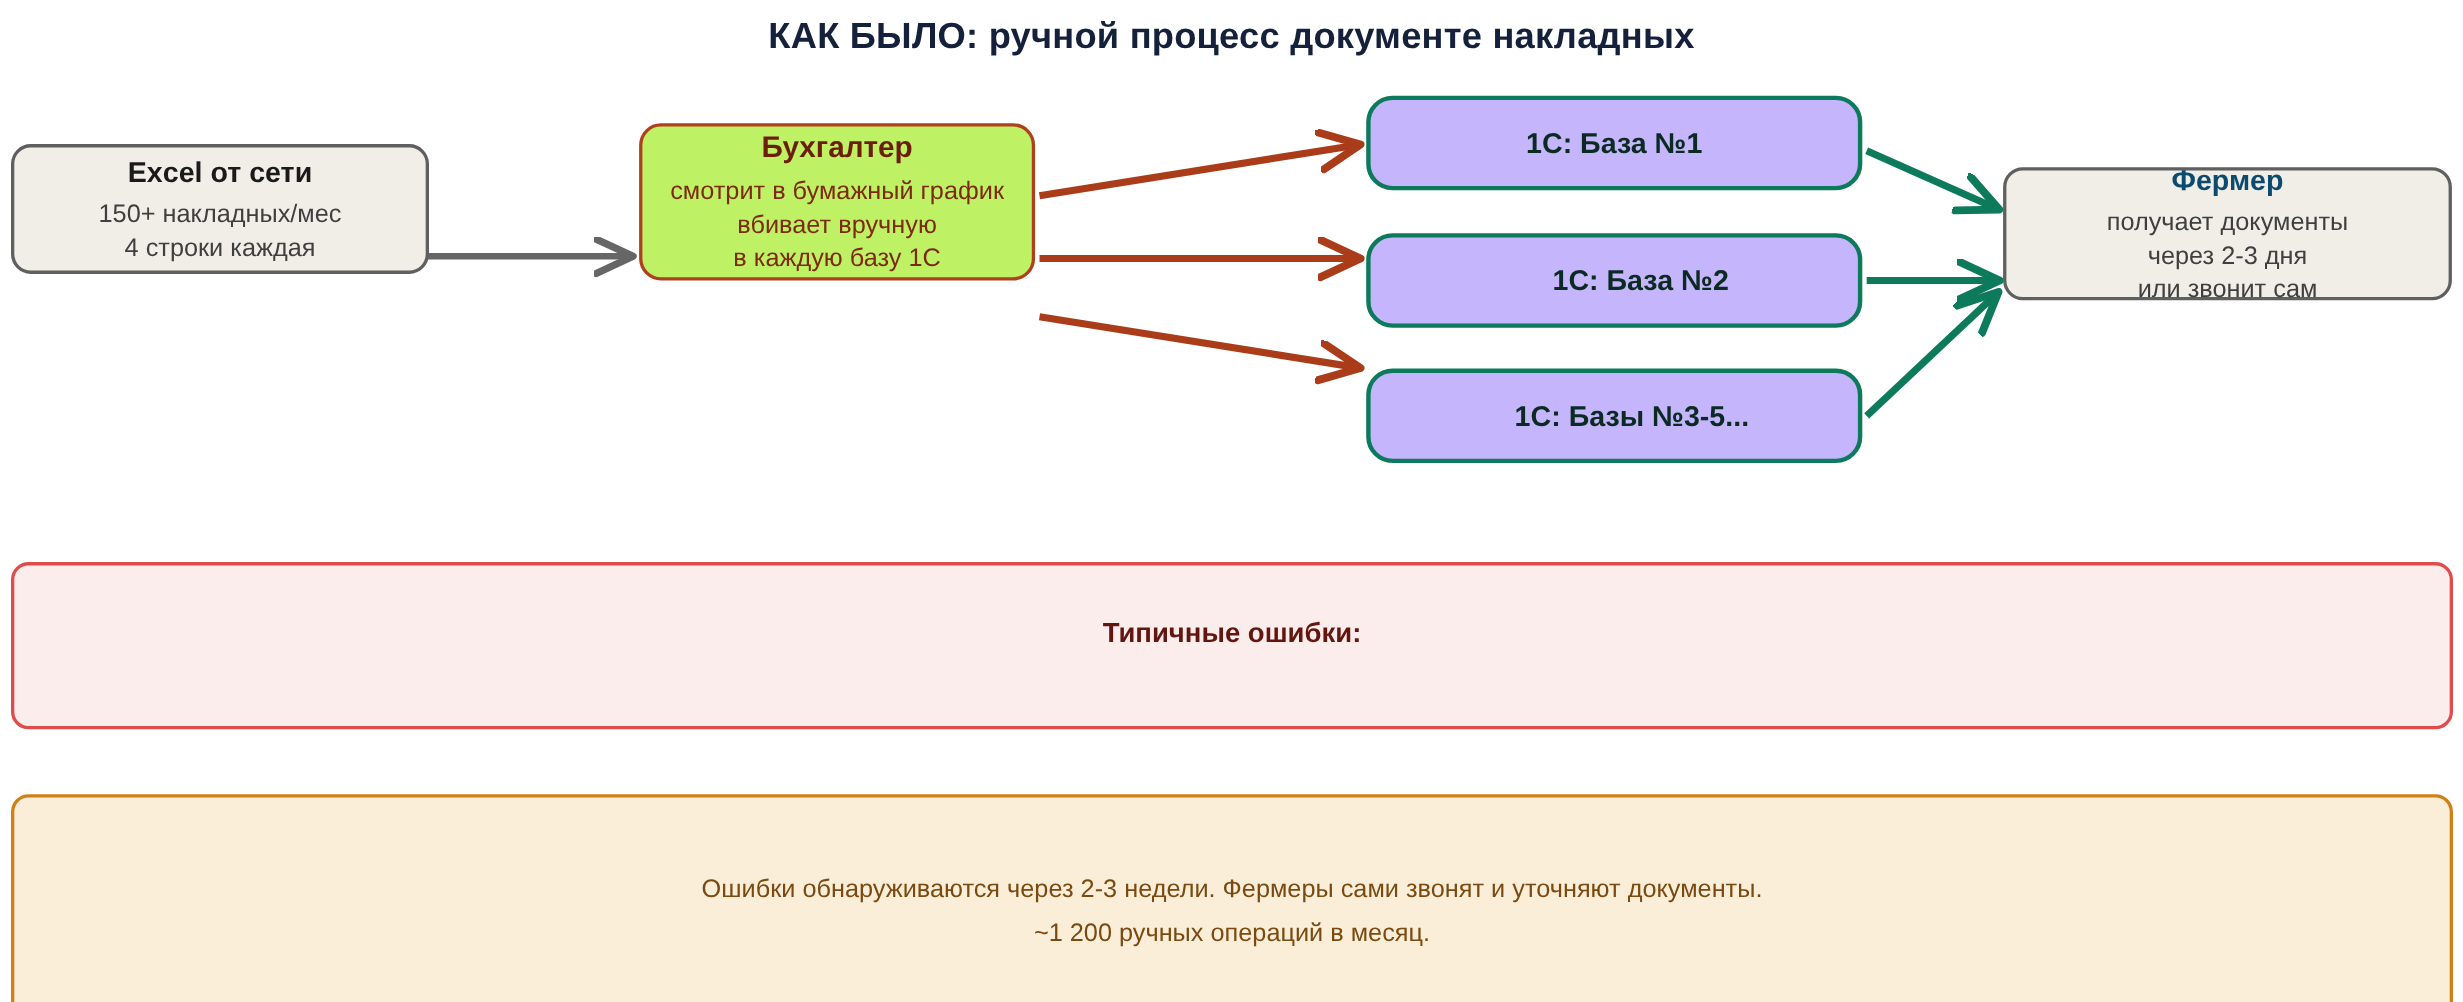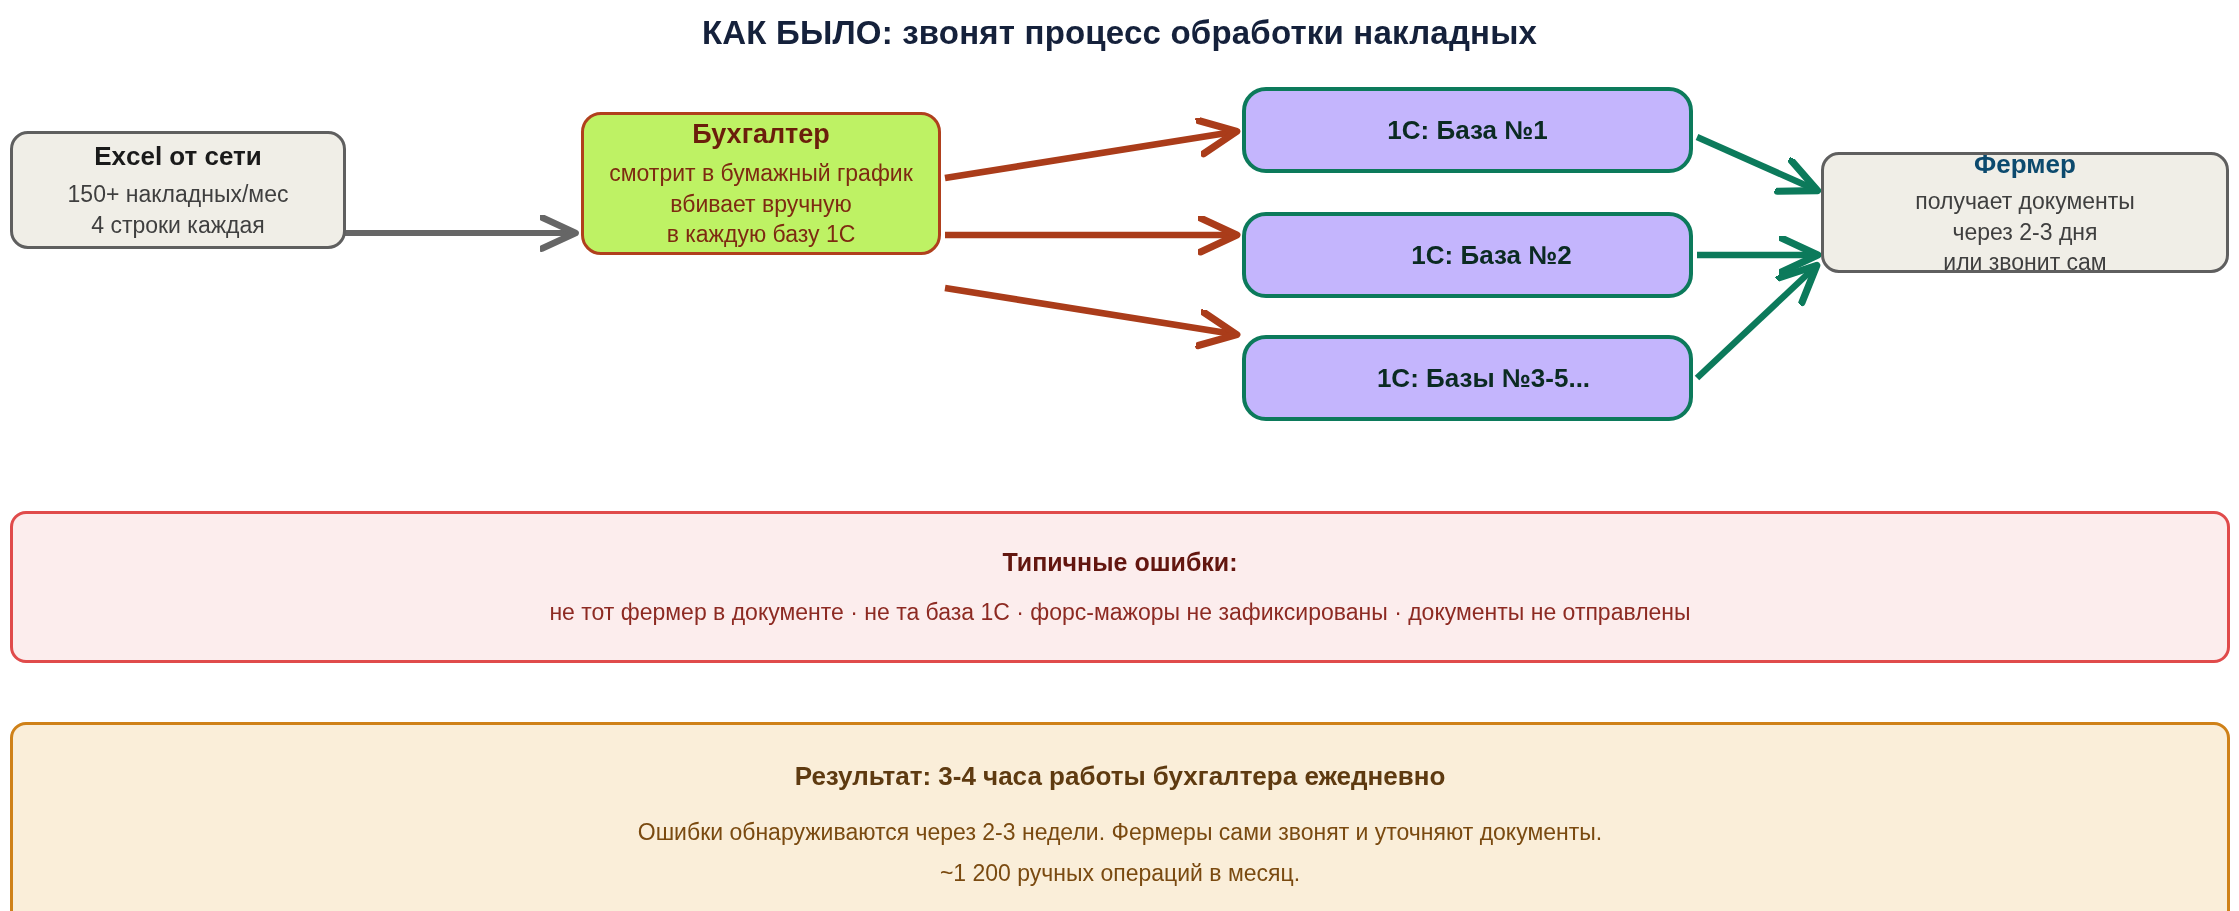--- a/index.html
+++ b/index.html
@@ -47,21 +47,21 @@
     line-height: 1.25;
   }
   .node .node-line {
     line-height: 1.32;
   }
 
   
   #node-excel {
     left: 10px;
     top: 131px;
-    width: 336px;
+    width: 380px;
     height: 118px;
     background: #f0eee7;
     border: 3px solid #5f5f5f;
   }
   #node-excel .node-title {
     font-size: 26px;
     color: #1a1a1a;
     margin-bottom: 7px;
   }
   #node-excel .node-line {
@@ -179,21 +179,21 @@
   }
   #panel-result .panel-line {
     font-size: 23px;
     color: #7a4a10;
     line-height: 1.75;
   }
 </style>
 </head>
 <body>
 
-<div id="page-title">КАК БЫЛО: звонят процесс обработки накладных</div>
+<div id="page-title">КАК БЫЛО: ручной процесс документе накладных</div>
 
 <svg id="arrow-layer" viewBox="0 0 2239 911" xmlns="http://www.w3.org/2000/svg">
   <defs>
     <marker id="head-gray" markerWidth="7" markerHeight="7" refX="5.4" refY="3" orient="auto" markerUnits="strokeWidth">
       <path d="M0.4,0.4 L6,3 L0.4,5.6" fill="none" stroke="#666666" stroke-width="1.1" stroke-linecap="round" stroke-linejoin="round"></path>
     </marker>
     <marker id="head-red" markerWidth="7" markerHeight="7" refX="5.4" refY="3" orient="auto" markerUnits="strokeWidth">
       <path d="M0.4,0.4 L6,3 L0.4,5.6" fill="none" stroke="#aa3c1a" stroke-width="1.1" stroke-linecap="round" stroke-linejoin="round"></path>
     </marker>
     <marker id="head-green" markerWidth="7" markerHeight="7" refX="5.4" refY="3" orient="auto" markerUnits="strokeWidth">
@@ -237,20 +237,18 @@
 
 <div class="node" id="node-farmer">
   <div class="node-title">Фермер</div>
   <div class="node-line">получает документы</div>
   <div class="node-line">через 2-3 дня</div>
   <div class="node-line">или звонит сам</div>
 </div>
 
 <div class="panel" id="panel-errors">
   <div class="panel-title">Типичные ошибки:</div>
-  <div class="panel-line">не тот фермер в документе · не та база 1С · форс-мажоры не зафиксированы · документы не отправлены</div>
 </div>
 
 <div class="panel" id="panel-result">
-  <div class="panel-title">Результат: 3-4 часа работы бухгалтера ежедневно</div>
   <div class="panel-line">Ошибки обнаруживаются через 2-3 недели. Фермеры сами звонят и уточняют документы.</div>
   <div class="panel-line">~1 200 ручных операций в месяц.</div>
 </div>
 
 </body></html>

